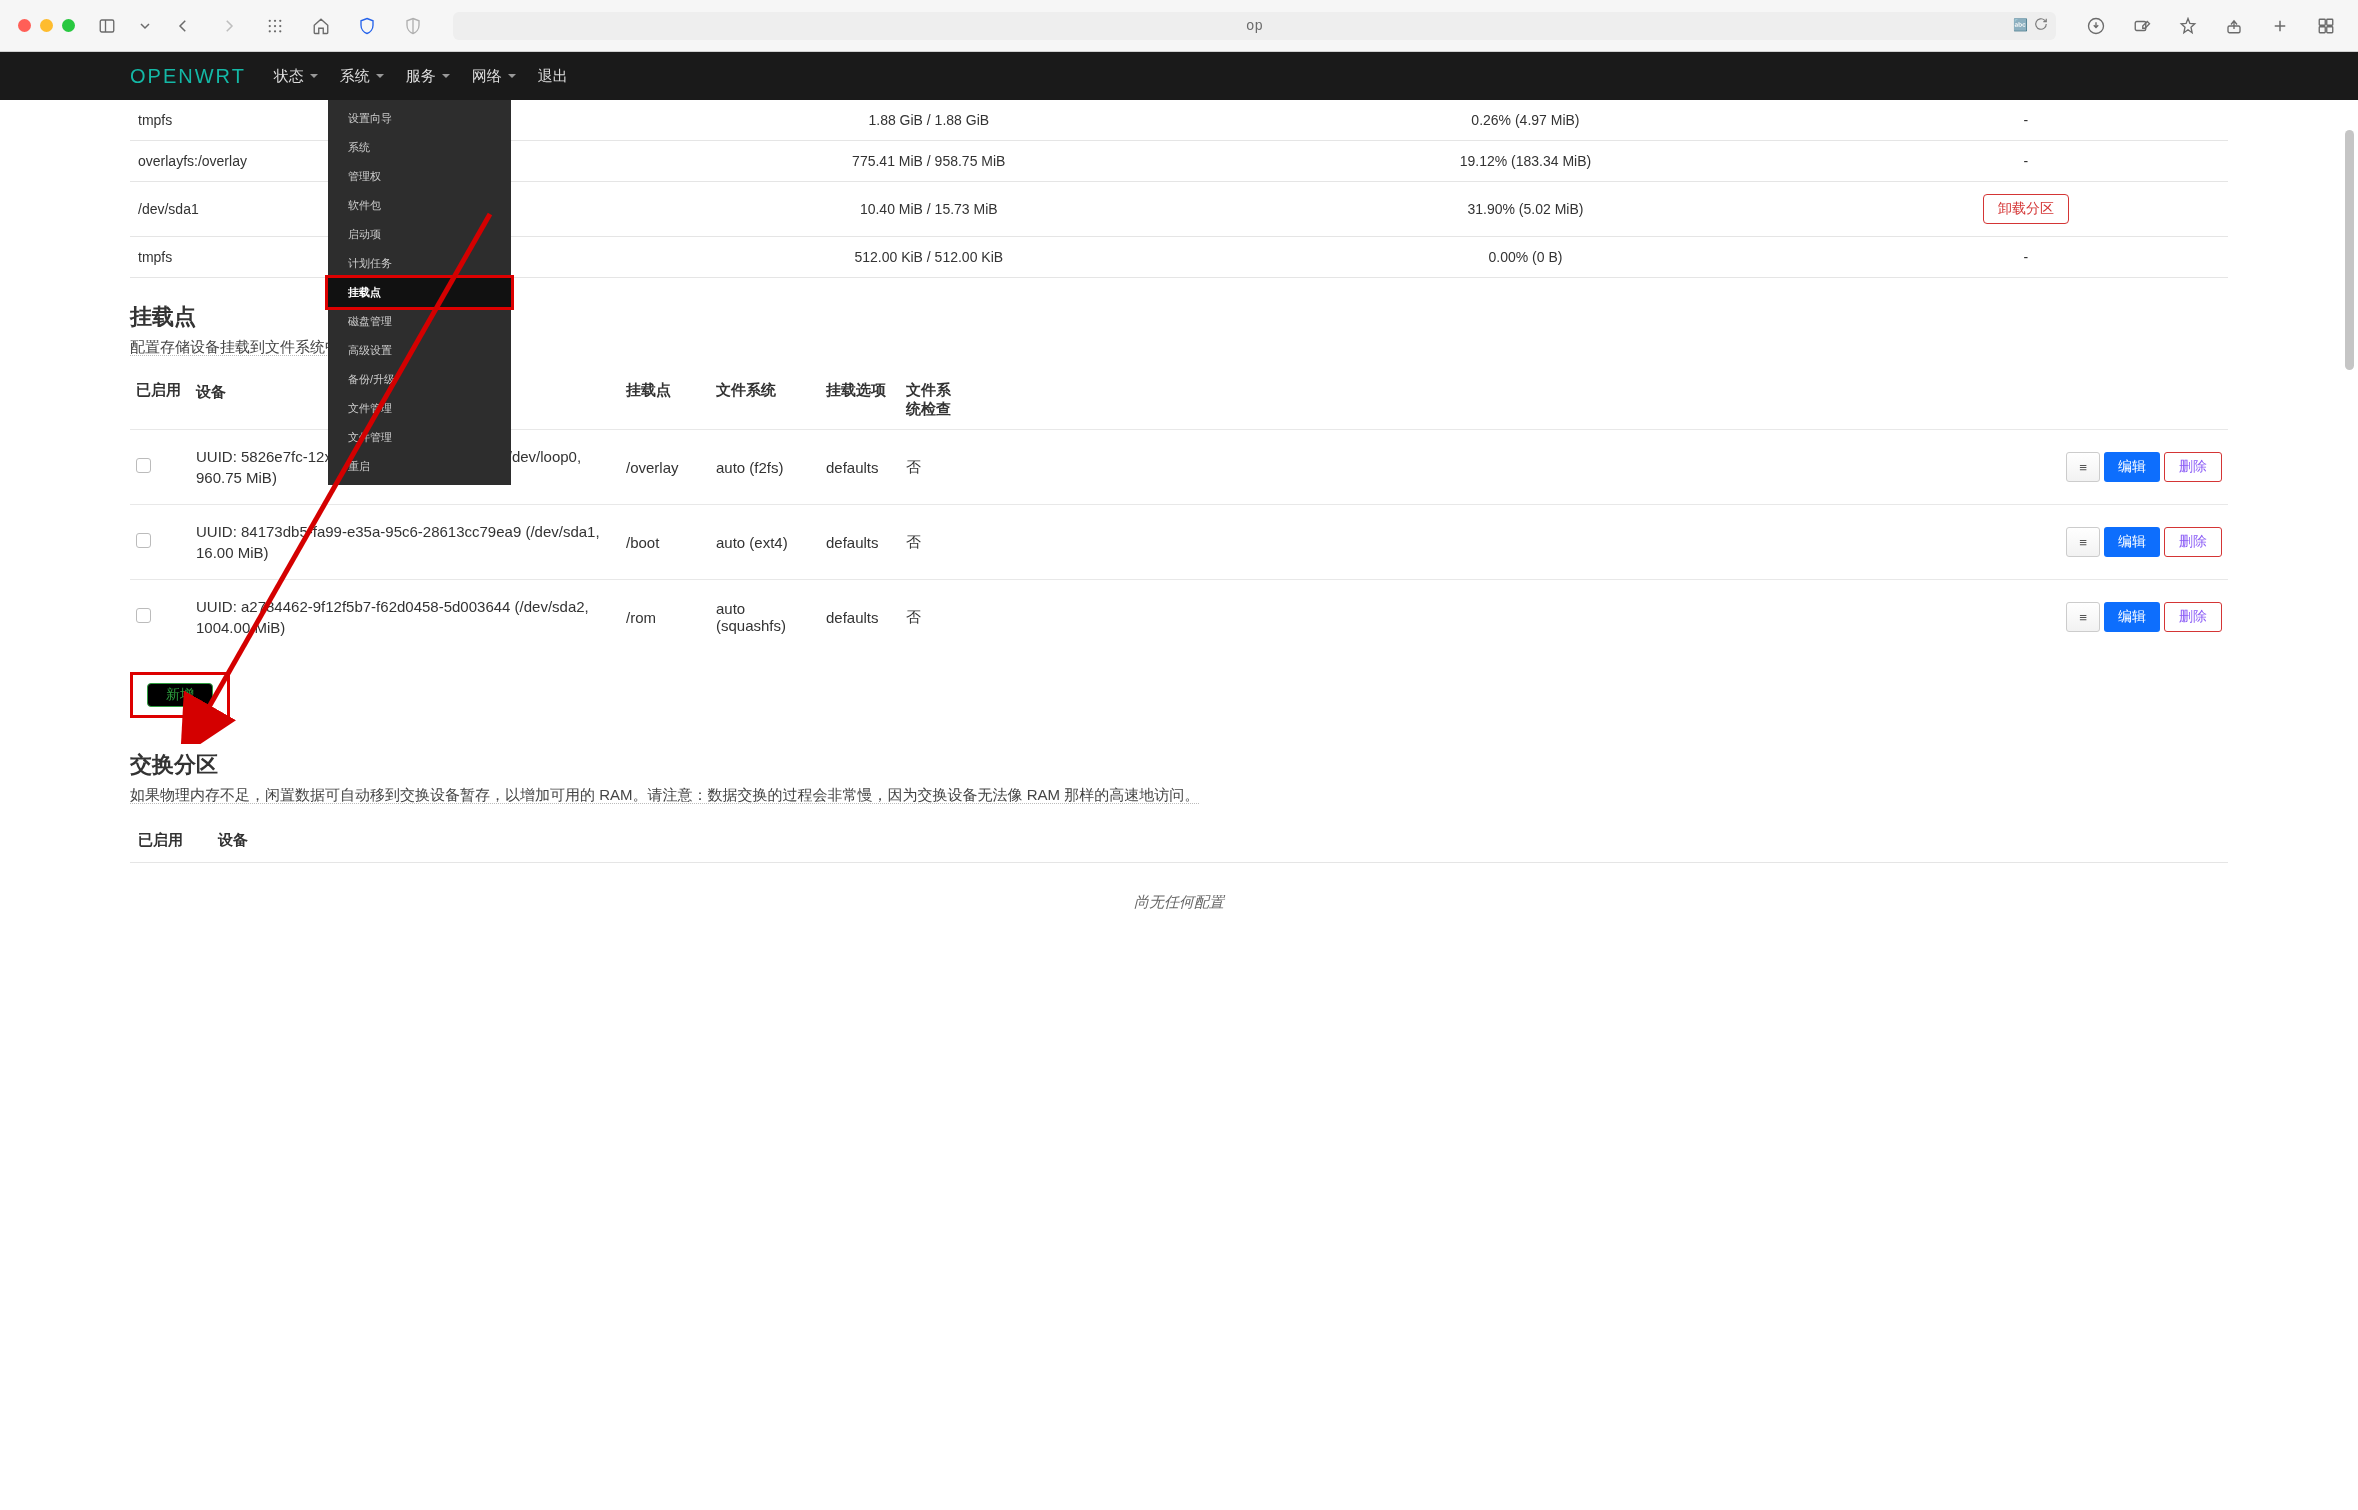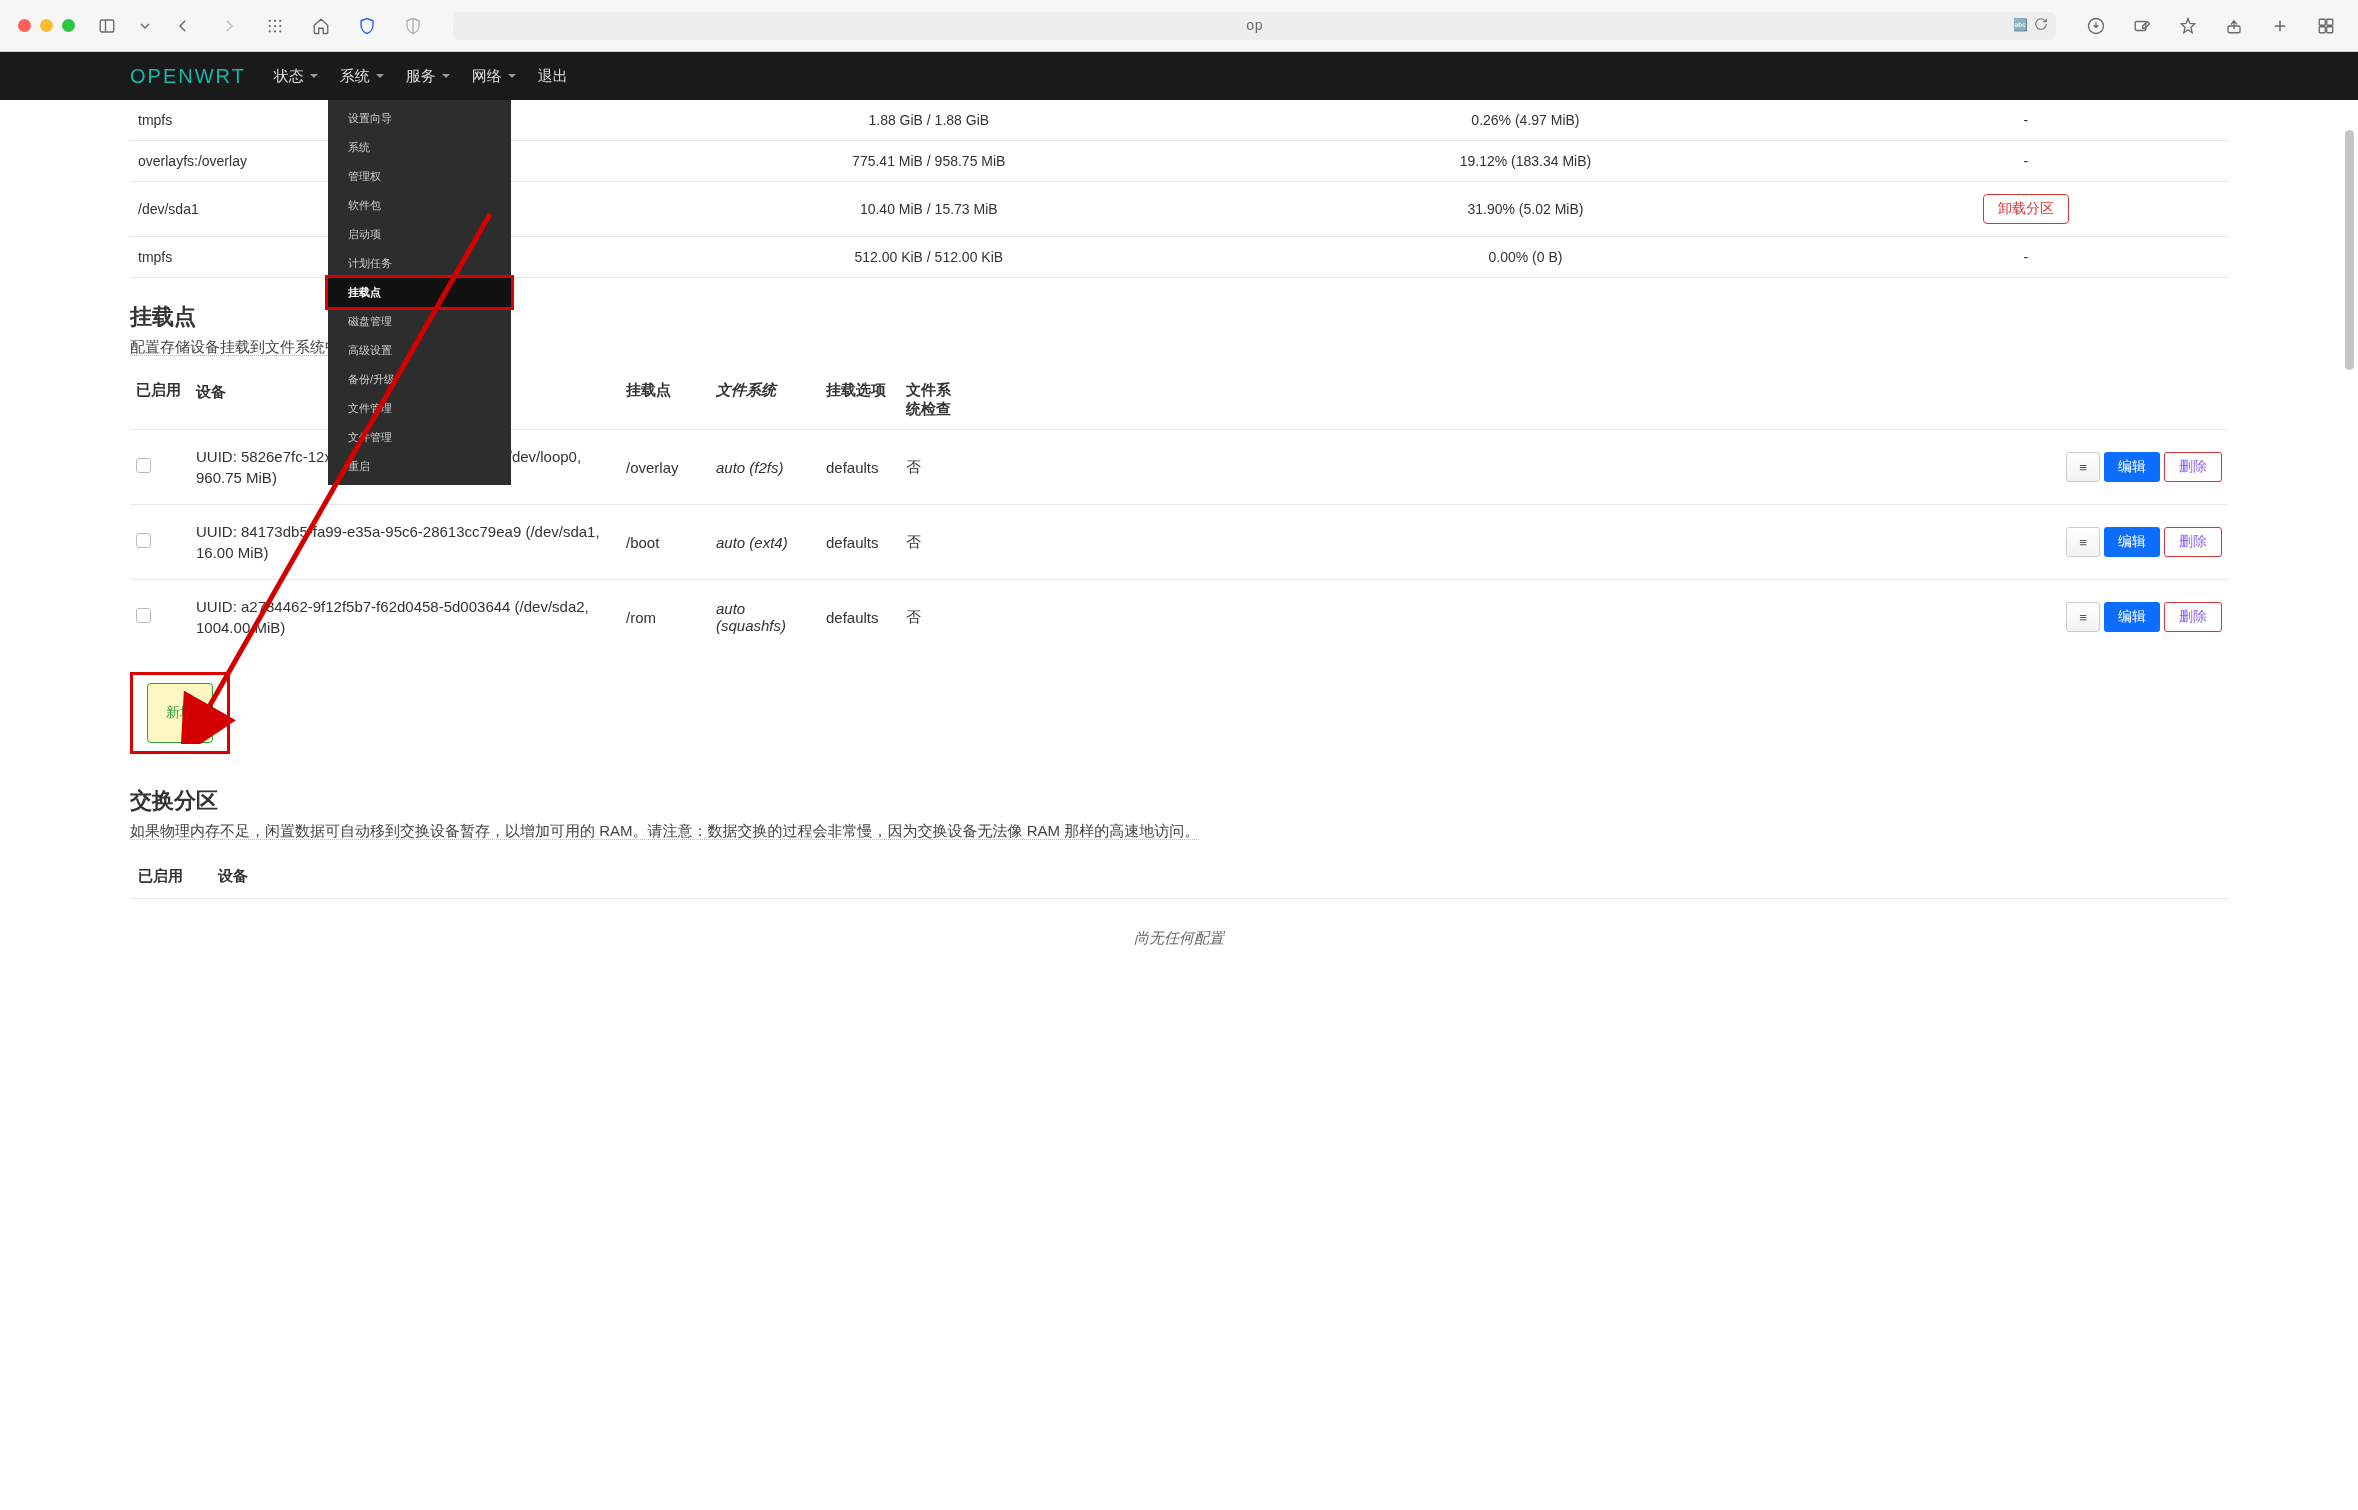--- a/index.html
+++ b/index.html
@@ -51,34 +51,34 @@
     .section-desc { font-size: 15px; color: #444; margin-bottom: 14px; border-bottom: 1px dotted #bbb; display: inline; }
     .section-desc-wrap { margin-bottom: 14px; }
     
     
     .mount-table { width: 100%; border-collapse: collapse; margin-top: 8px; }
     .mount-table th { text-align: left; font-weight: 600; padding: 10px 6px; font-size: 15px; vertical-align: top; }
     .mount-table td { padding: 16px 6px; border-top: 1px solid #e8e8e8; font-size: 15px; vertical-align: middle; }
     .col-enable { width: 60px; }
     .col-device { width: 430px; line-height: 1.4; }
     .col-mount { width: 90px; }
-    .col-fs { width: 110px; font-style: italic; }
+    .col-fs { width: 110px; }
     .col-opts { width: 80px; }
     .col-check { width: 70px; }
     .col-actions { text-align: right; }
     
     .checkbox { width: 15px; height: 15px; border: 1.5px solid #bbb; border-radius: 3px; display: inline-block; }
     
     .action-buttons { display: inline-flex; gap: 4px; justify-content: flex-end; width: 100%; }
     .btn-drag { border: 1px solid #ccc; background: linear-gradient(#fff,#f2f2f2); padding: 5px 12px; border-radius: 3px; cursor: grab; font-weight: 700; color: #555; }
     .btn-edit { background: #0d6efd; color: #fff; border: none; padding: 6px 14px; border-radius: 3px; font-size: 14px; cursor: pointer; }
     .btn-delete { border: 1px solid #d43535; color: #8b5cf6; background: #fff; padding: 5px 14px; border-radius: 3px; font-size: 14px; cursor: pointer; }
     
     .btn-add-wrap { margin-top: 18px; display: inline-block; border: 3px solid #d00; padding: 8px 14px; }
-    .btn-add { border: 1px solid #2e9e3f; color: #2e9e3f; background: #fef9c3; padding: 20px 18px; border-radius: 4px; font-size: 14px; cursor: pointer; }
+    .btn-add { border: 1px solid #2e9e3f; color: #2e9e3f; background: #000000; padding: 2px 18px; border-radius: 4px; font-size: 14px; cursor: pointer; }
     
     
     .swap-table { width: 100%; border-collapse: collapse; margin-top: 12px; }
     .swap-table th { text-align: left; font-weight: 600; padding: 12px 8px; font-size: 15px; border-bottom: 1px solid #e5e5e5; }
     .no-config { text-align: center; font-style: italic; color: #666; padding: 30px 0; font-size: 15px; }
     
     
     .annotation-arrow { position: absolute; top: 104px; left: 160px; pointer-events: none; z-index: 200; }
     
     

